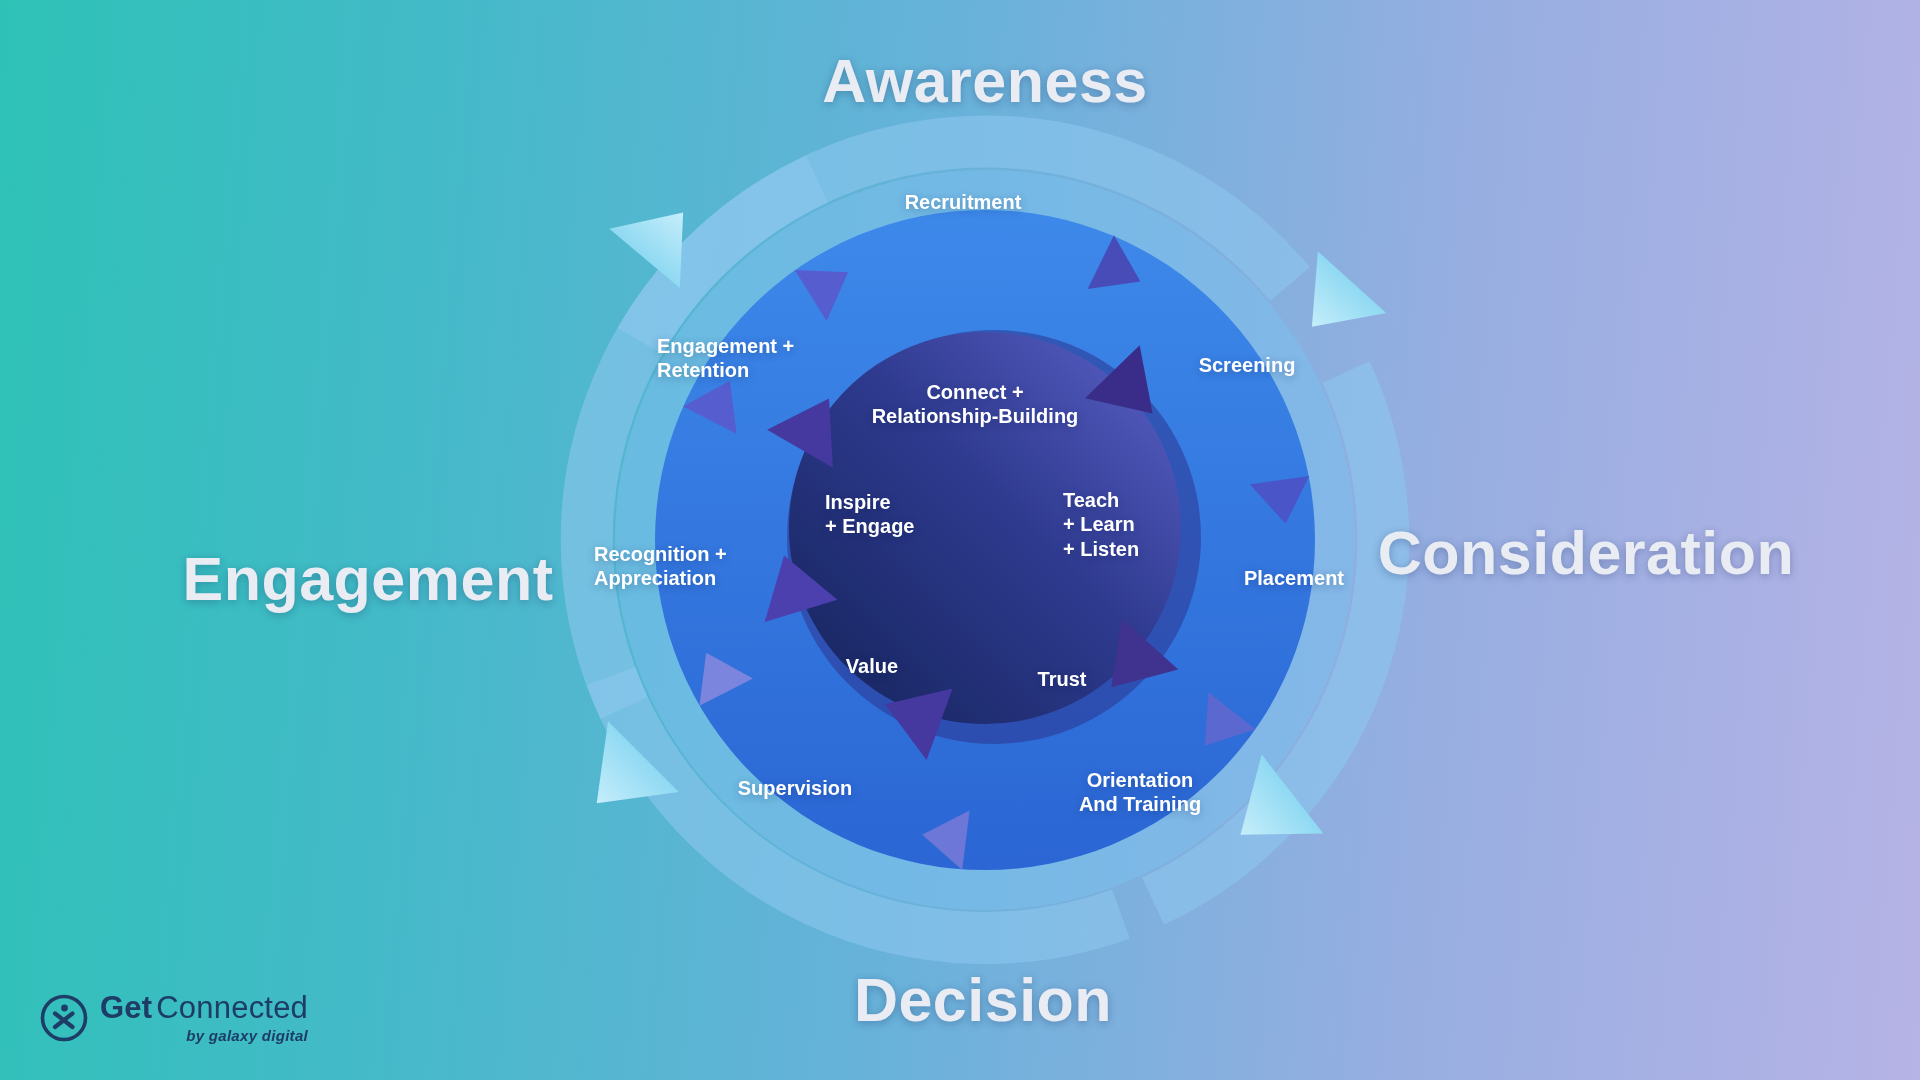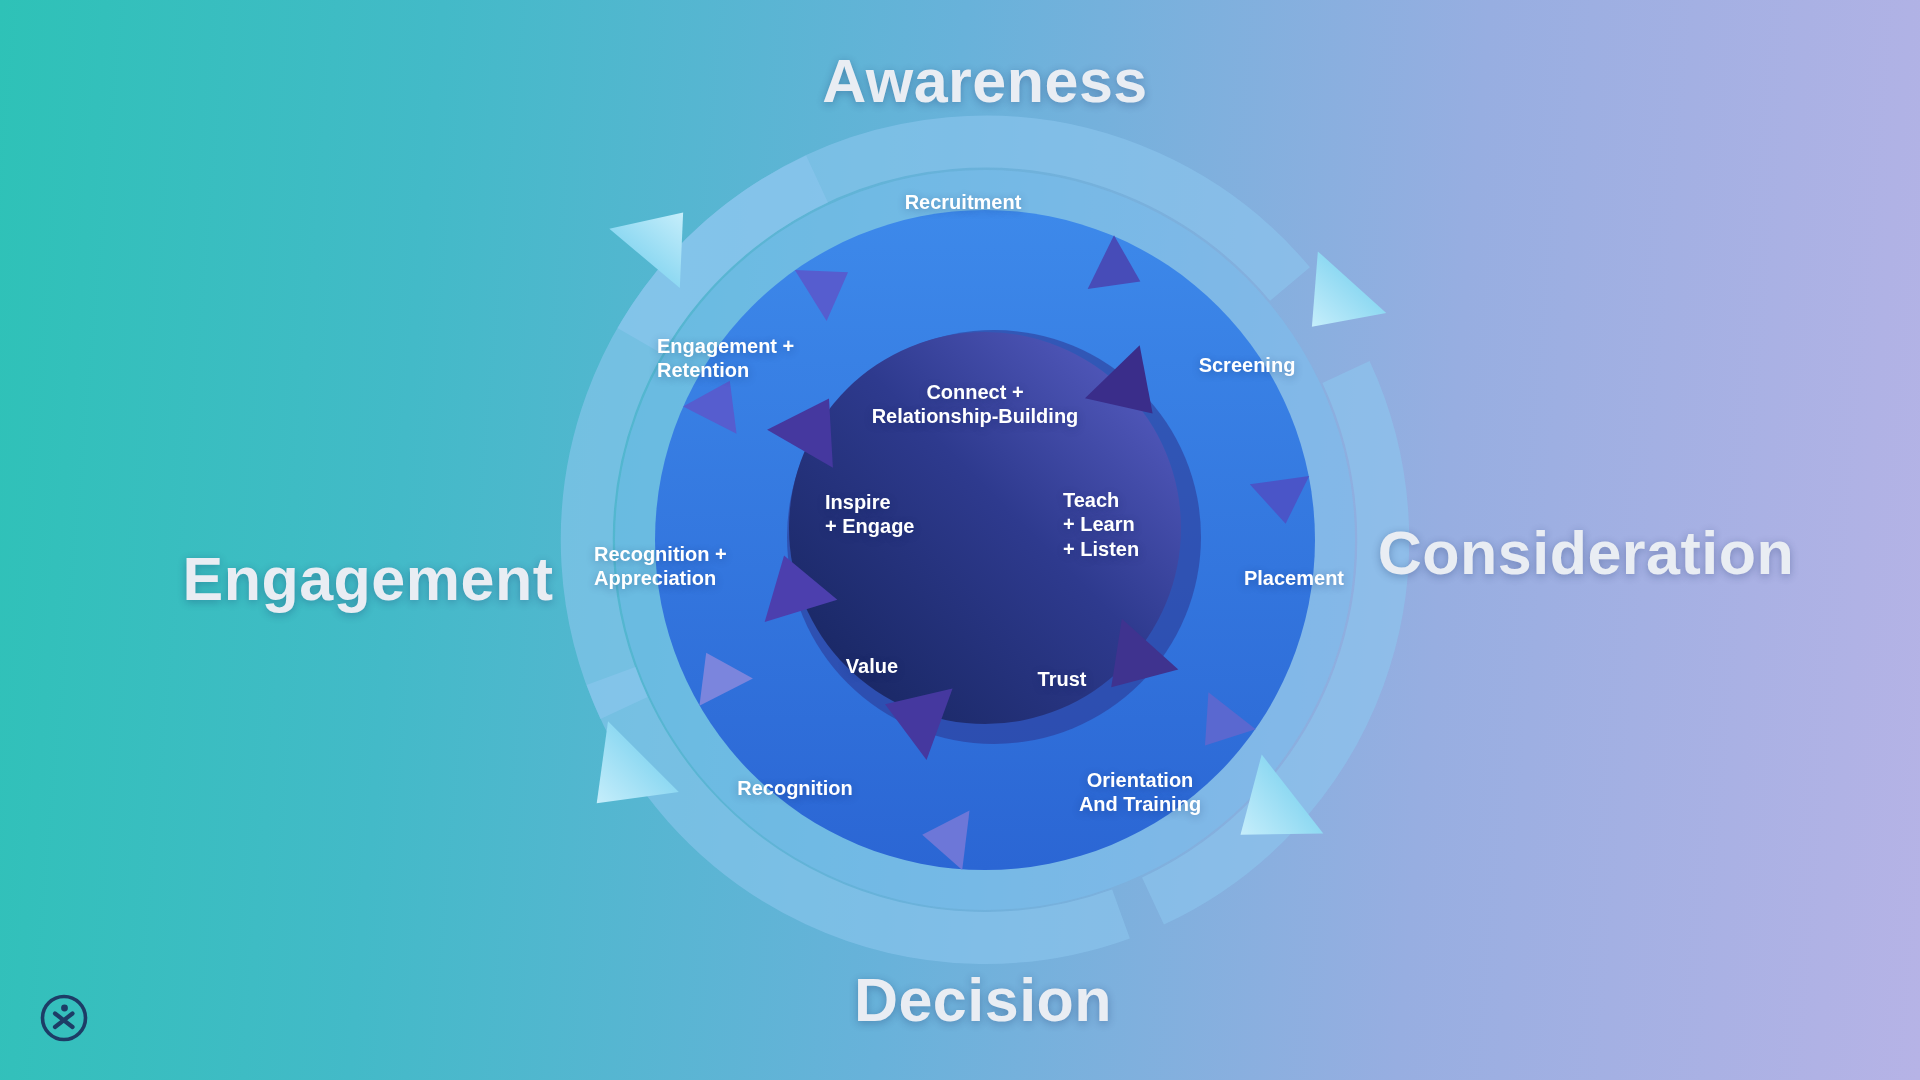--- a/index.html
+++ b/index.html
@@ -89,21 +89,21 @@
 <div class="label stage center" style="left:985px;top:46px;">Awareness</div>
 <div class="label stage center" style="left:1586px;top:518px;">Consideration</div>
 <div class="label stage center" style="left:983px;top:965px;">Decision</div>
 <div class="label stage center" style="left:368px;top:524px;margin-top:20px;">Engagement</div>
 
 <div class="label step center" style="left:963px;top:190px;">Recruitment</div>
 <div class="label step center" style="left:1247px;top:353px;">Screening</div>
 <div class="label step center" style="left:1294px;top:566px;">Placement</div>
 <div class="label step center" style="left:1140px;top:768px;">Orientation
 And Training</div>
-<div class="label step center" style="left:795px;top:776px;">Recognition</div>
+<div class="label step center" style="left:795px;top:776px;">Supervision</div>
 <div class="label step leftalign" style="left:594px;top:542px;">Recognition +
 Appreciation</div>
 <div class="label step leftalign" style="left:657px;top:334px;">Engagement +
 Retention</div>
 
 <div class="label core center" style="left:975px;top:380px;">Connect +
 Relationship-Building</div>
 <div class="label core leftalign" style="left:800px;top:490px;margin-left:25px;">Inspire
 + Engage</div>
 <div class="label core leftalign" style="left:1063px;top:488px;">Teach
@@ -111,13 +111,20 @@
 + Listen</div>
 <div class="label core center" style="left:872px;top:654px;">Value</div>
 <div class="label core center" style="left:1062px;top:659px;margin-top:8px;">Trust</div>
 
 <div class="logo">
   <svg width="52" height="52" viewBox="-26 -26 52 52">
     <circle cx="0" cy="0" r="21.5" fill="none" stroke="#1d3c66" stroke-width="3.6"></circle>
     <circle cx="0.5" cy="-10" r="3.4" fill="#1d3c66"></circle>
     <path d="M -9 -4.5 L 8.5 9 M 8.5 -4.5 L -9 9" fill="none" stroke="#1d3c66" stroke-width="4.2" stroke-linecap="round"></path>
   </svg>
+  <div class="logo-textcol">
+    <div class="logo-line1">
+      <span class="logo-bold">Get</span>
+      <span class="logo-light">Connected</span>
+    </div>
+    <div class="logo-byline">by galaxy digital</div>
+  </div>
 </div>
 
 </body></html>

